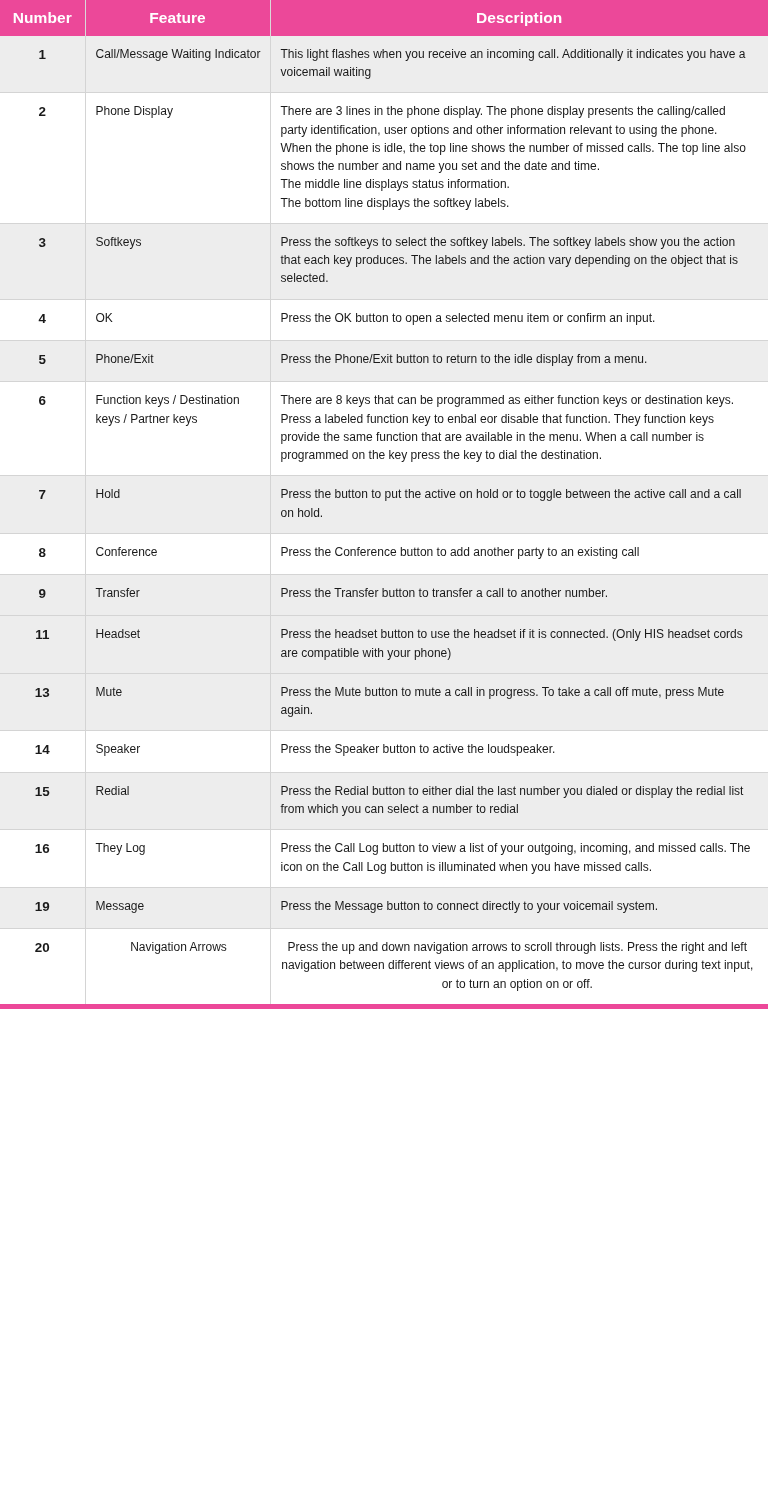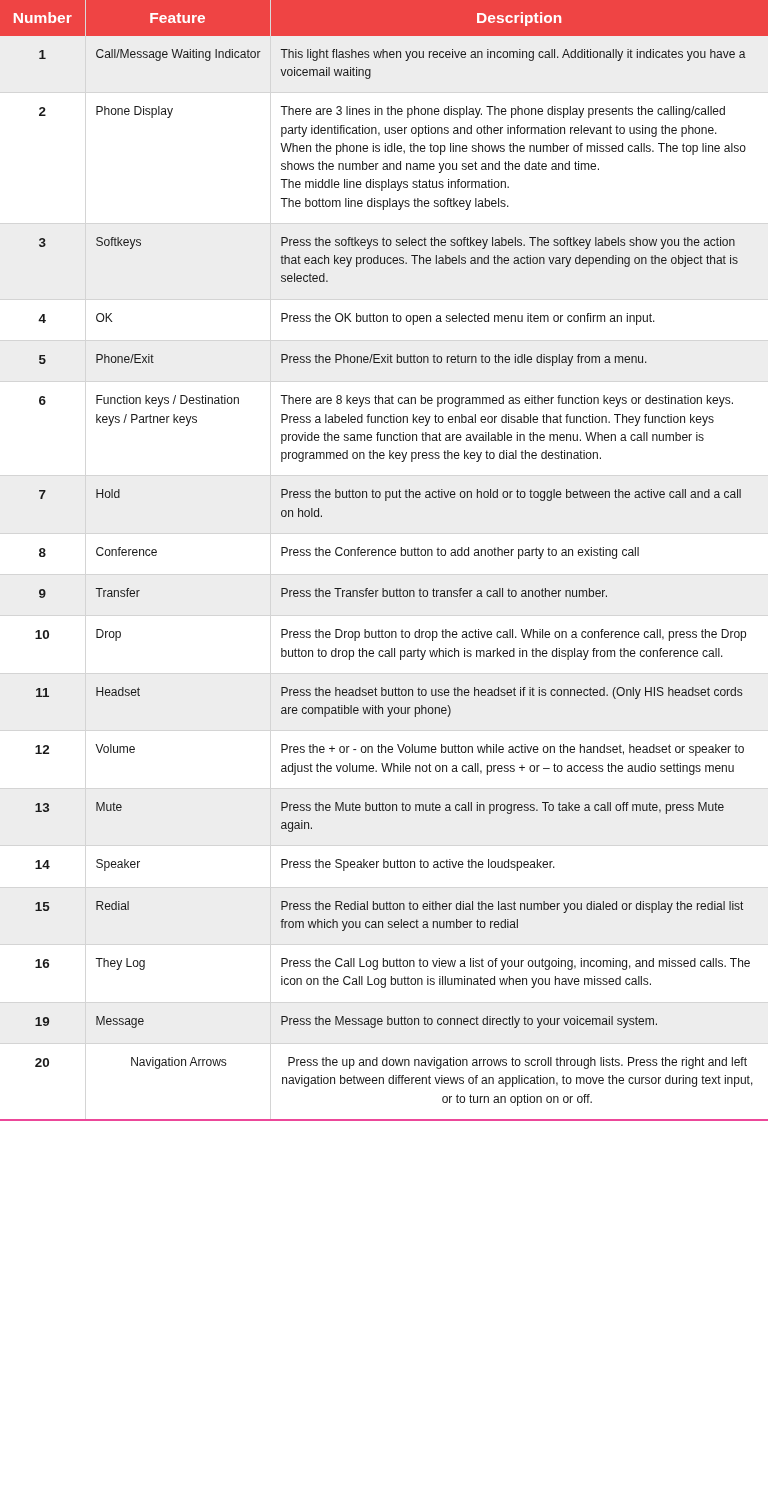--- a/index.html
+++ b/index.html
@@ -16,21 +16,21 @@
   table.feature-table {
     width: 768px;
     border-collapse: collapse;
     table-layout: fixed;
   }
   table.feature-table col.c-num   { width: 85px; }
   table.feature-table col.c-feat  { width: 185px; }
   table.feature-table col.c-desc  { width: 498px; }
 
   thead th {
-    background: #ef4444;
+    background: #ec4899;
     color: #ffffff;
     font-weight: bold;
     font-size: 15.5px;
     height: 36px;
     padding: 0 8px;
     text-align: center;
     vertical-align: middle;
     border-right: 1px solid #d9d9d9;
     letter-spacing: 0.1px;
   }
@@ -41,21 +41,21 @@
   tbody tr.plain  td { background: #ffffff; }
 
   tbody td {
     border-bottom: 1px solid #d4d4d4;
     border-right: 1px solid #d4d4d4;
     font-size: 12px;
     line-height: 1.52;
     color: #1a1a1a;
   }
   tbody td:last-child { border-right: none; }
-  tbody tr:last-child td { border-bottom: 2px solid #ec4899; text-align: center; }
+  tbody tr:last-child td { border-bottom: 5px solid #ec4899; text-align: center; }
 
   td.num {
     text-align: center;
     font-weight: bold;
     font-size: 13.4px;
     padding: 9px 6px 11px 6px;
   }
   td.feat {
     text-align: left;
     padding: 9px 8px 11px 10px;
@@ -142,41 +142,27 @@
           <span class="line">Press the Conference button to add another party to an existing call</span>
         </td>
       </tr>
       <tr class="shaded">
         <td class="num">9</td>
         <td class="feat">Transfer</td>
         <td class="desc">
           <span class="line">Press the Transfer button to transfer a call to another number.</span>
         </td>
       </tr>
-      <tr class="plain">
-        <td class="num">10</td>
-        <td class="feat">Drop</td>
-        <td class="desc">
-          <span class="line">Press the Drop button to drop the active call. While on a conference call, press the Drop button to drop the call party which is marked in the display from the conference call.</span>
-        </td>
-      </tr>
       <tr class="shaded">
         <td class="num">11</td>
         <td class="feat">Headset</td>
         <td class="desc">
           <span class="line">Press the headset button to use the headset if it is connected. (Only HIS headset cords are compatible with your phone)</span>
         </td>
       </tr>
-      <tr class="plain">
-        <td class="num">12</td>
-        <td class="feat">Volume</td>
-        <td class="desc">
-          <span class="line">Pres the + or - on the Volume button while active on the handset, headset or speaker to adjust the volume. While not on a call, press + or – to access the audio settings menu</span>
-        </td>
-      </tr>
       <tr class="shaded">
         <td class="num">13</td>
         <td class="feat">Mute</td>
         <td class="desc">
           <span class="line">Press the Mute button to mute a call in progress. To take a call off mute, press Mute again.</span>
         </td>
       </tr>
       <tr class="plain">
         <td class="num">14</td>
         <td class="feat">Speaker</td>

